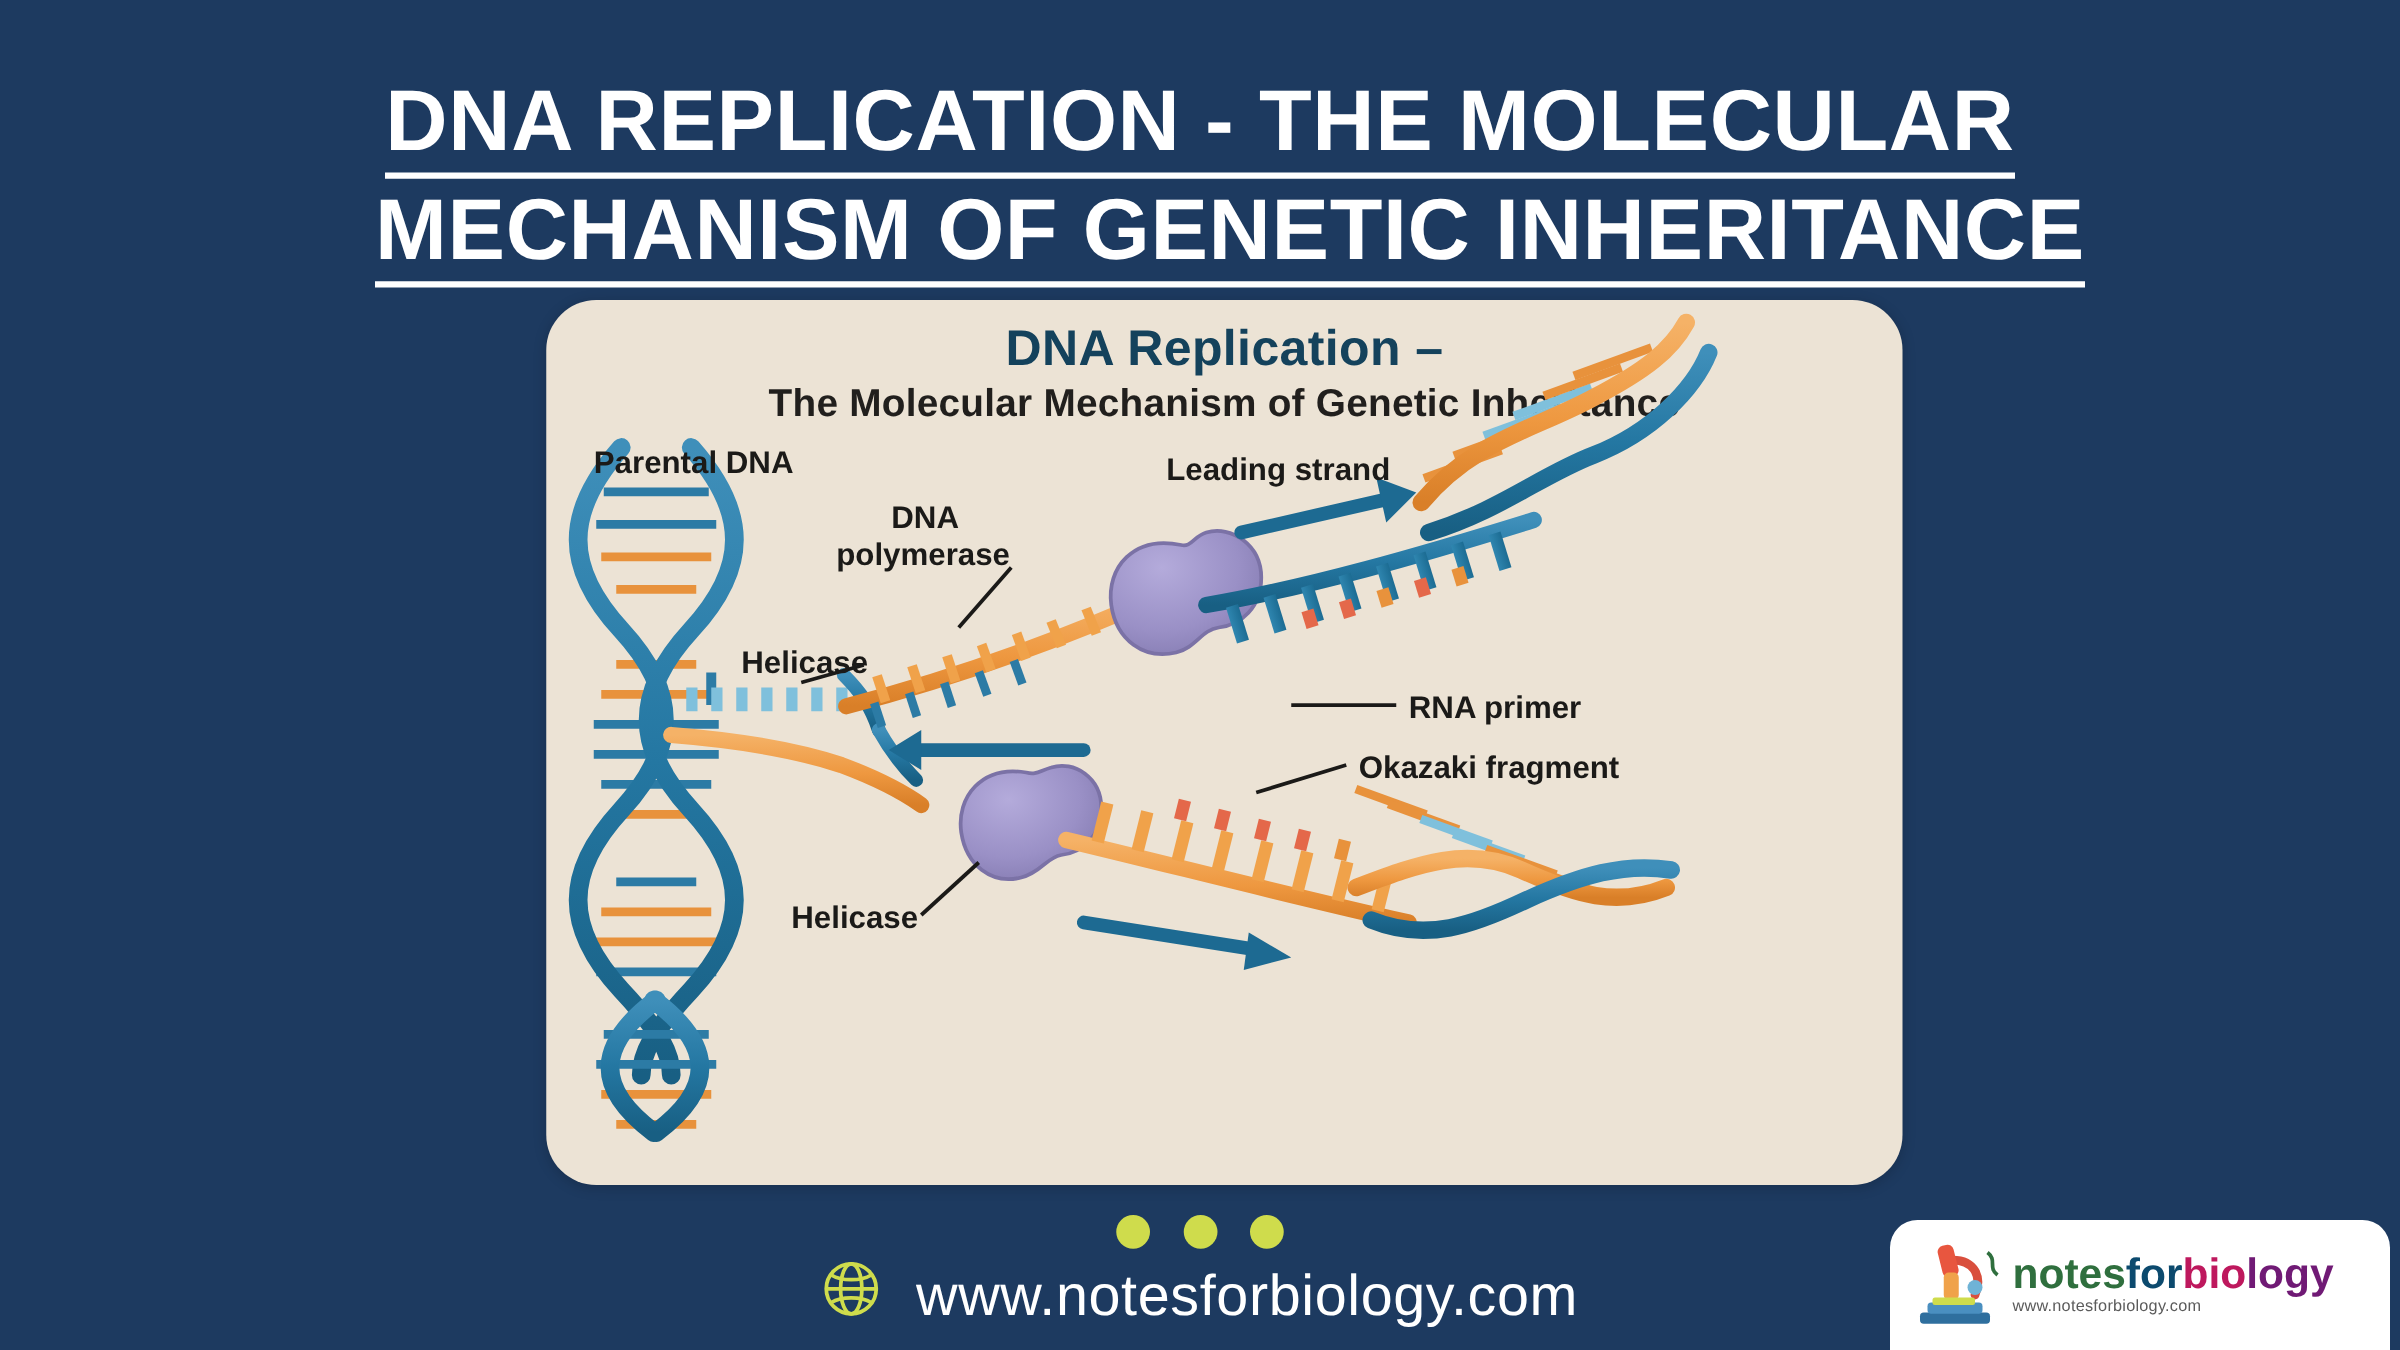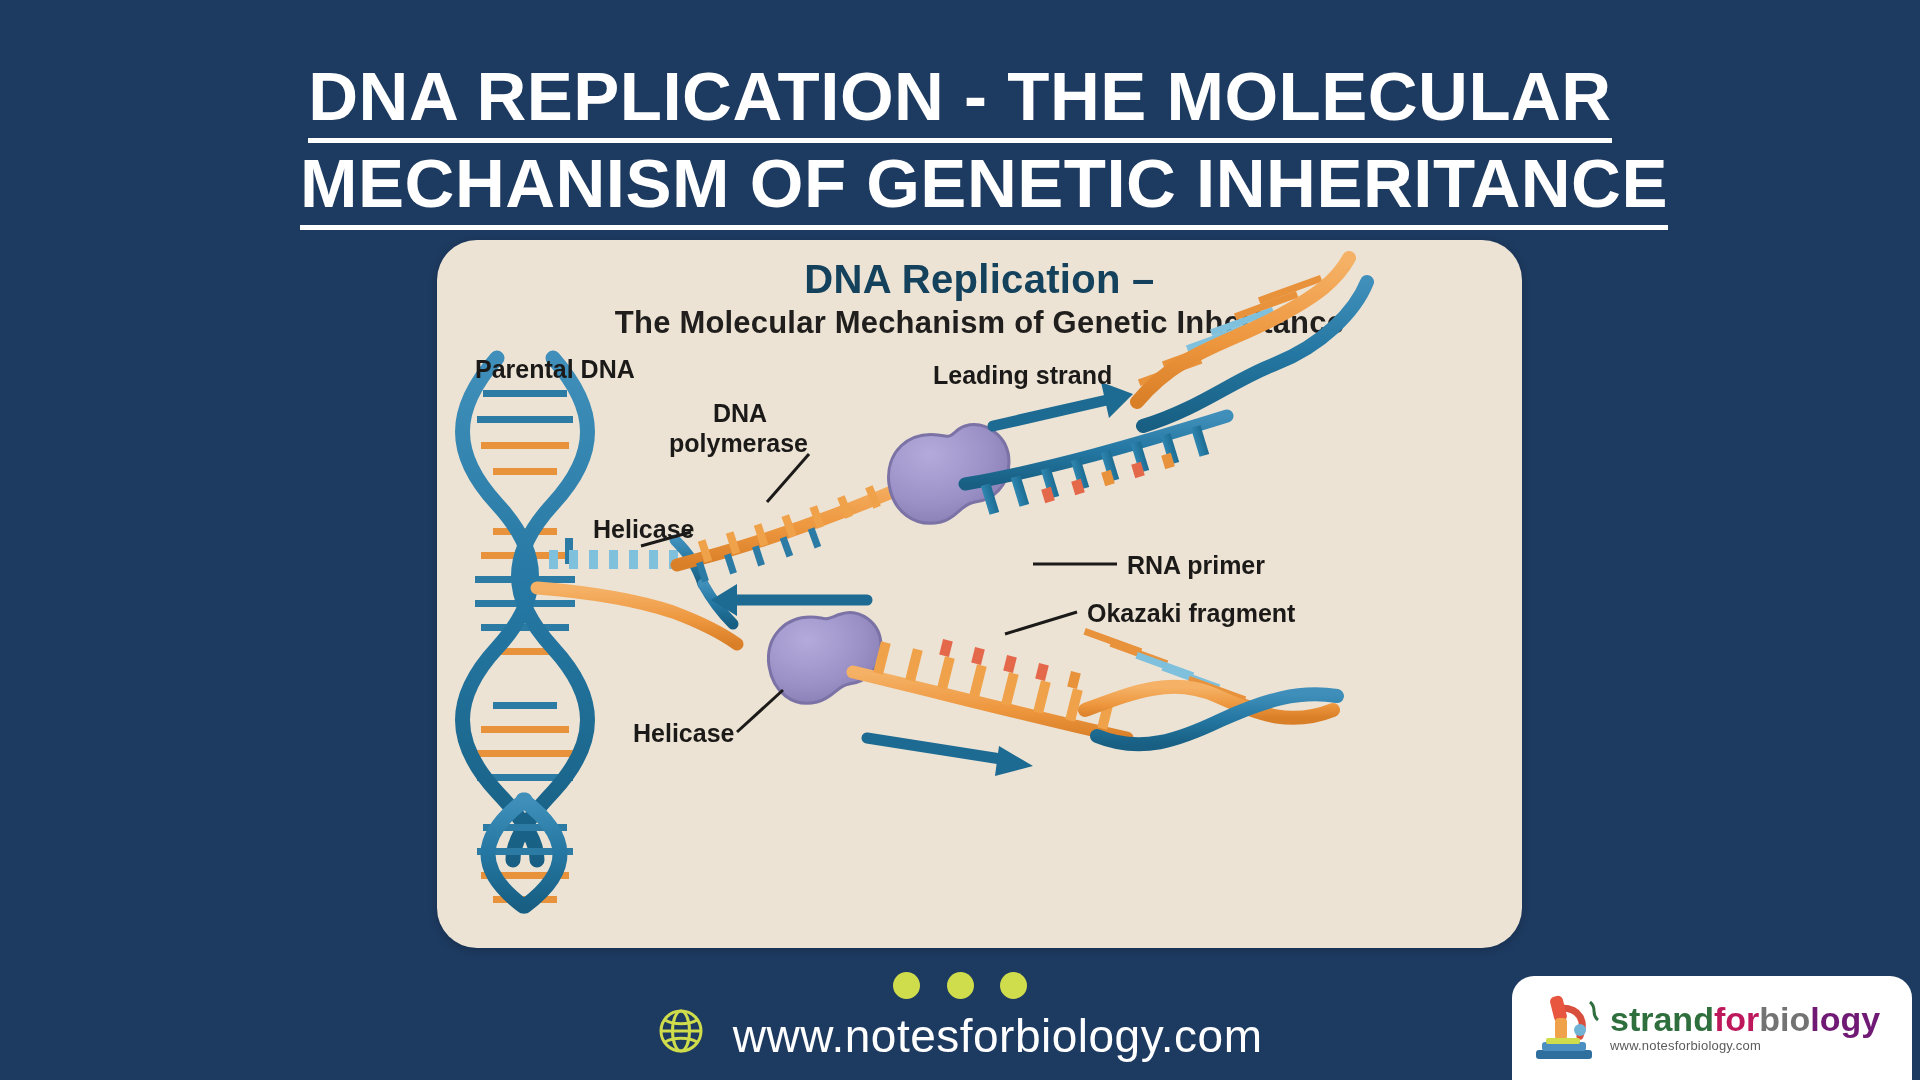--- a/index.html
+++ b/index.html
@@ -76,22 +76,22 @@
     background:#ffffff;border-radius:22px 22px 0 0;
     display:flex;align-items:center;padding:0 10px 0 16px;
     box-sizing:border-box;
   }
   #logo-mark{flex:0 0 78px;height:80px;}
   #logo-words{flex:1 1 auto;text-align:left;padding-left:4px;}
   #logo-wordmark{
     font-size:34px;font-weight:bold;line-height:1;white-space:nowrap;
   }
   .w-notes{color:#2f6f3e;}
-  .w-for{color:#be185d;}
-  .w-bio{color:#737373;text-align:right;}
+  .w-for{color:#0c4a6e;}
+  .w-bio{color:#be185d;text-align:right;}
   .w-logy{color:#701a75;}
   #logo-sub{
     font-size:13px;color:#5b5b5b;margin-top:5px;letter-spacing:0.2px;
     white-space:nowrap;
   }
 </style>
 </head>
 <body>
 
 <div id="title-block">
@@ -358,17 +358,17 @@
 
       <rect x="18" y="50" width="34" height="6" rx="2" fill="#cfdc4c"></rect>
 
       <circle cx="52" cy="42" r="6" fill="#6fb3d6"></circle>
 
       <path d="M62,14 C 70,20 62,26 70,32" fill="none" stroke="#2f6f3e" stroke-width="3"></path>
     </svg>
   </span>
   <span id="logo-words">
     <span id="logo-wordmark">
-      <span class="w-notes">strand</span><span class="w-for">for</span><span class="w-bio">bio</span><span class="w-logy">logy</span>
+      <span class="w-notes">notes</span><span class="w-for">for</span><span class="w-bio">bio</span><span class="w-logy">logy</span>
     </span>
     <span id="logo-sub">www.notesforbiology.com</span>
   </span>
 </div>
 
 </body></html>

